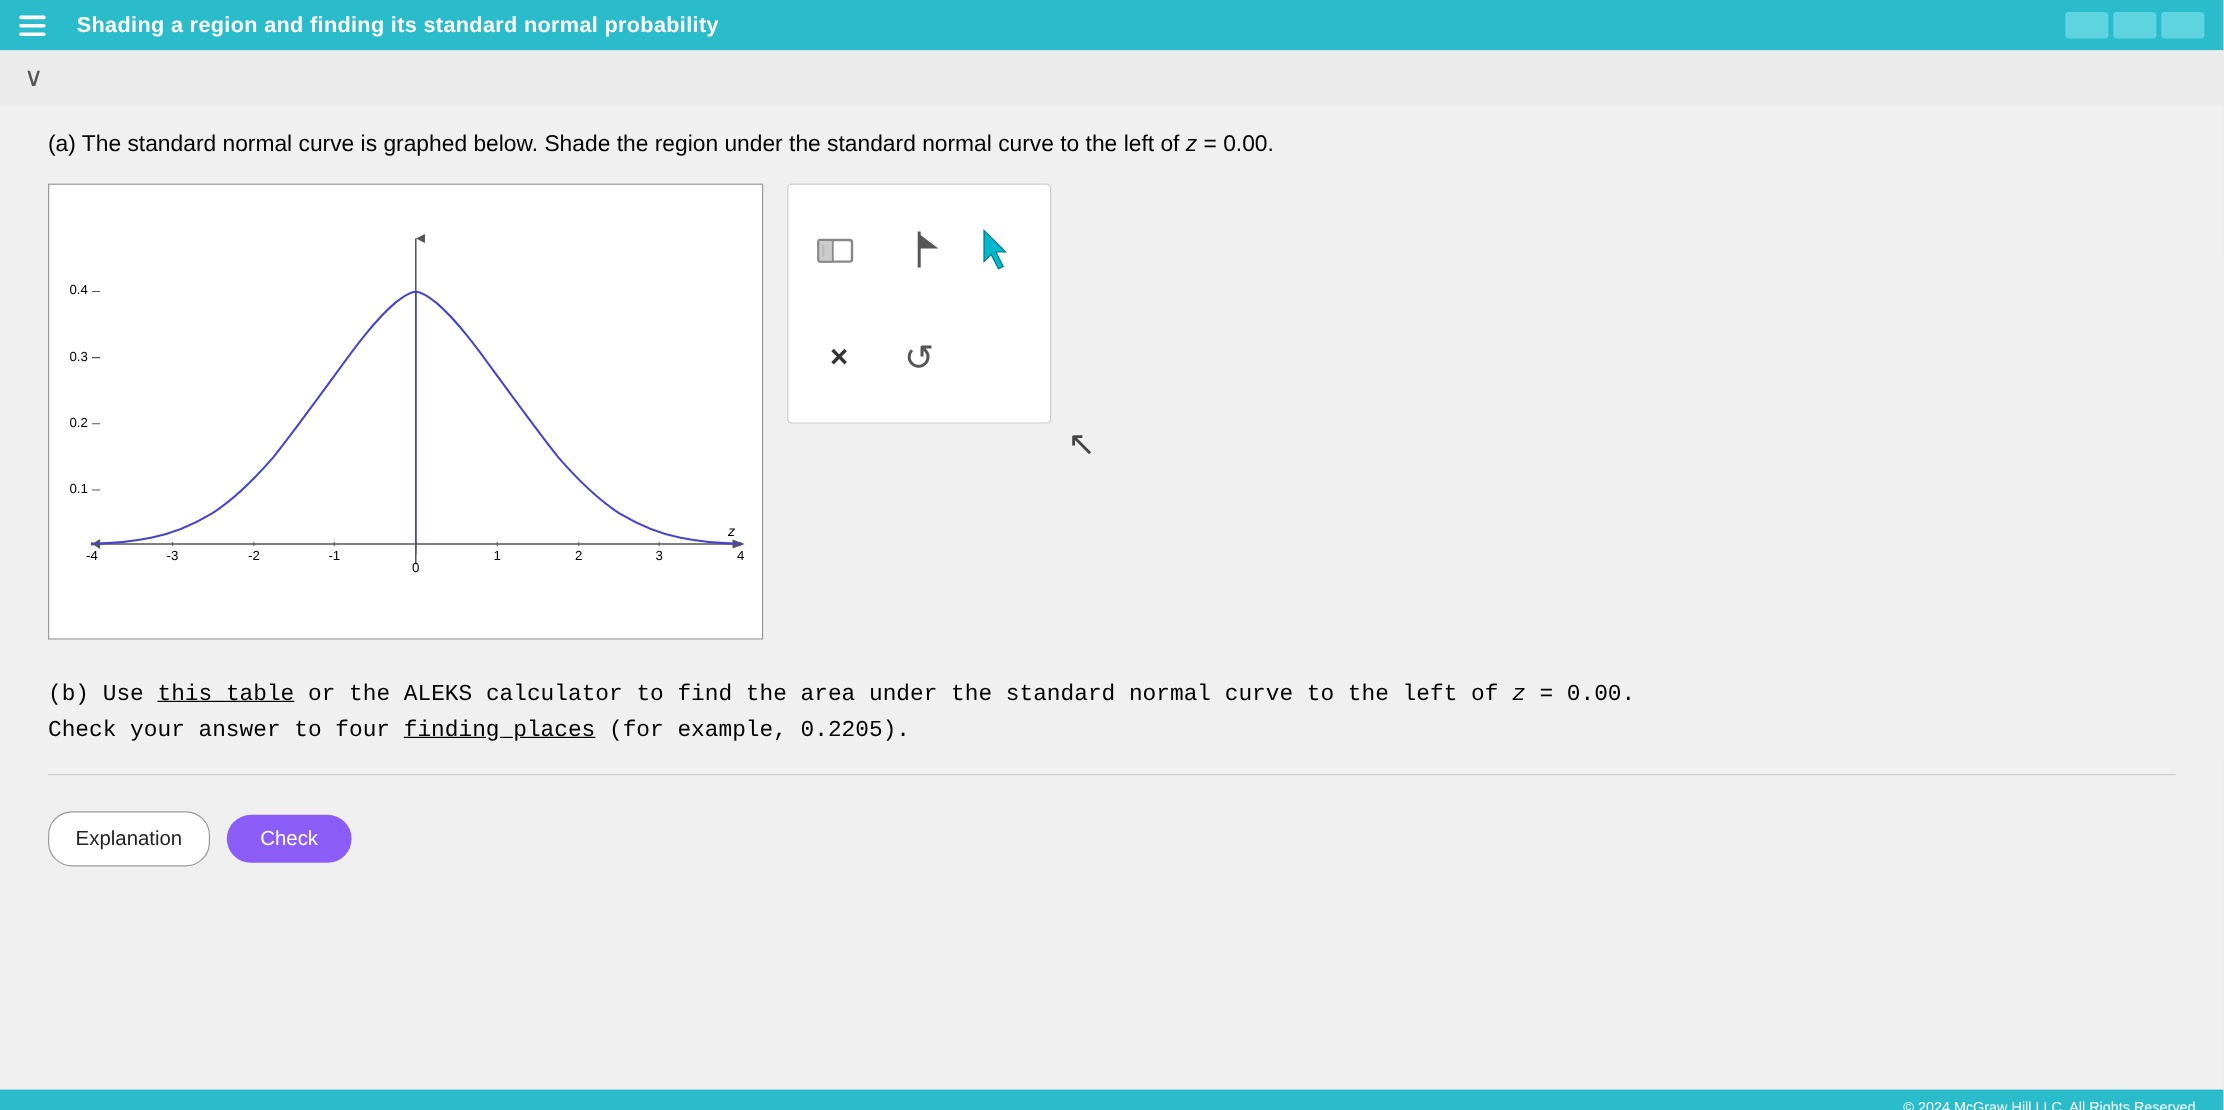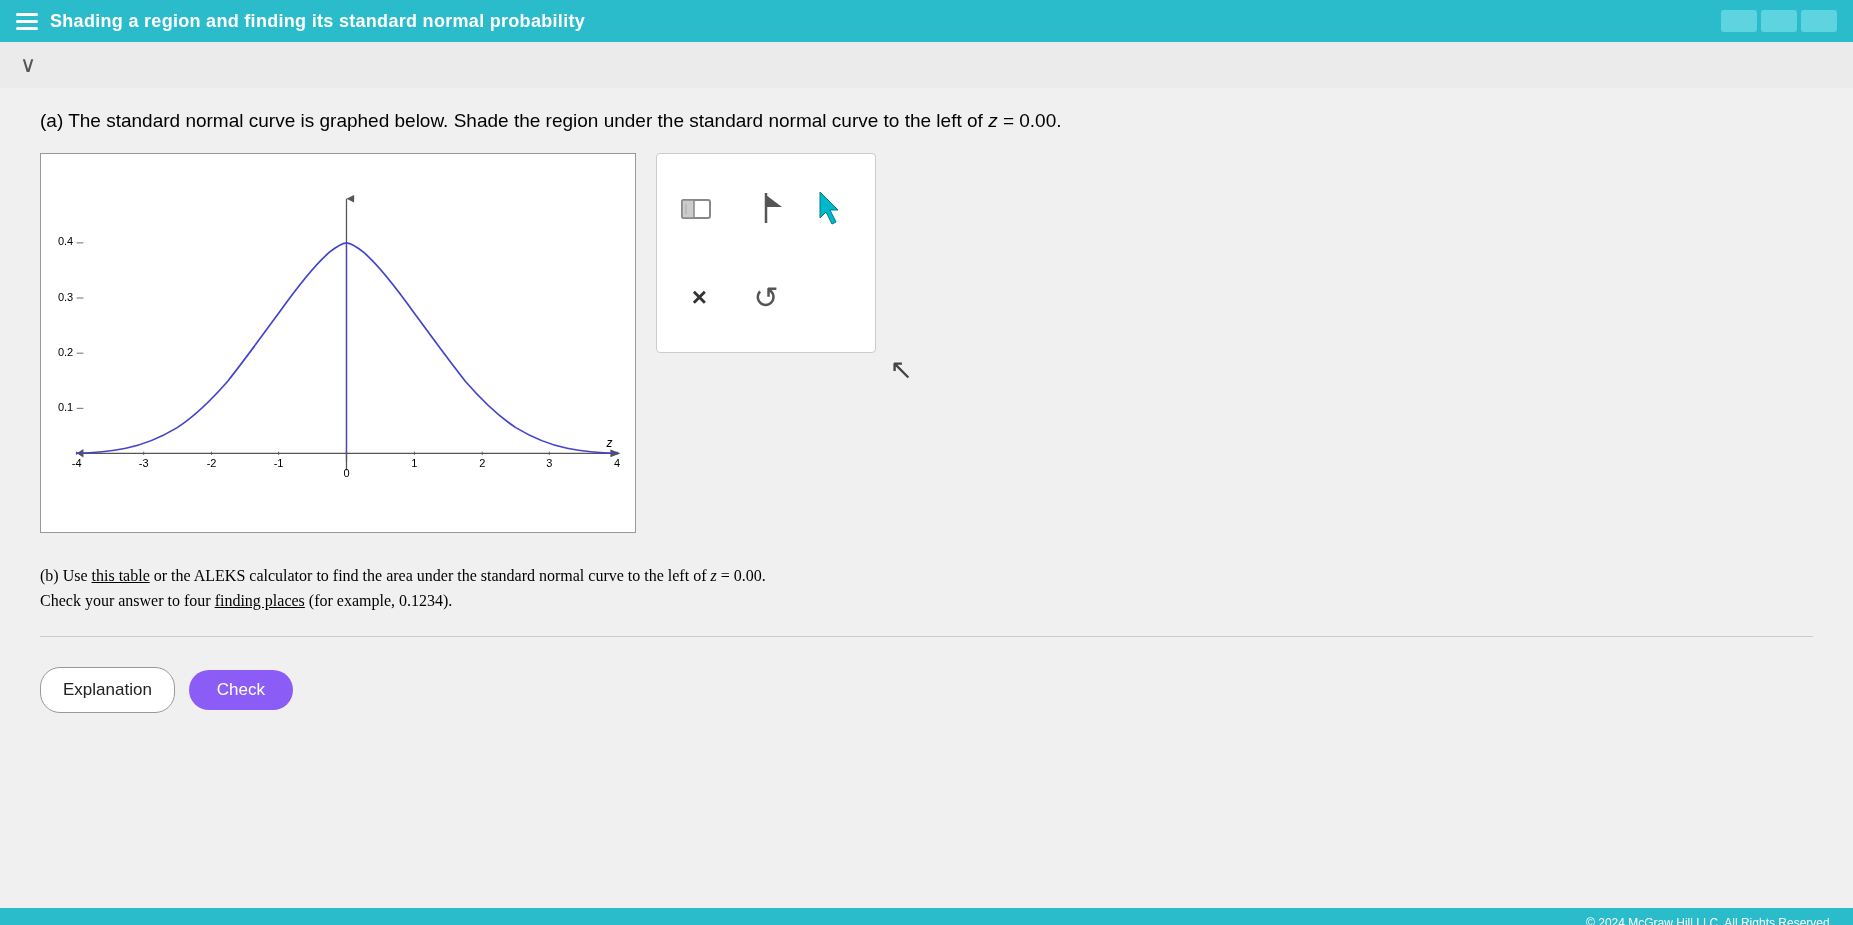--- a/index.html
+++ b/index.html
@@ -11,21 +11,21 @@
       overflow-x: hidden;
     }
 
     
     .header {
       background: #2bbccc;
       height: 42px;
       display: flex;
       align-items: center;
       padding: 0 16px;
-      gap: 12px;
+      gap: 26px;
     }
     .hamburger-icon {
       display: flex;
       flex-direction: column;
       gap: 4px;
       cursor: pointer;
     }
     .hamburger-icon span {
       display: block;
       width: 22px;
@@ -144,22 +144,22 @@
     }
 
     
     .graph-svg {
       width: 100%;
       height: 100%;
     }
 
     
     .part-b-text {
-      font-size: 16px;
-      font-family: Liberation Serif, serif;
+      font-size: 19px;
+      font-family: Liberation Mono, monospace;
       line-height: 1.6;
       margin-bottom: 22px;
     }
     .underline-link {
       text-decoration: underline;
     }
 
     
     .divider {
       border: none;
@@ -361,21 +361,21 @@
   </div>
 
   <p class="part-b-text">
     <span>(b)</span>
     <span> Use </span>
     <span class="underline-link">this table</span>
     <span> or the ALEKS calculator to find the area under the standard normal curve to the left of <em>z</em> = 0.00.</span>
     <br>
     <span>Check your answer to four </span>
     <span class="underline-link">finding places</span>
-    <span> (for example, 0.1234).</span>
+    <span> (for example, 0.2205).</span>
   </p>
 
   <hr class="divider">
 
   <div class="bottom-buttons">
     <button class="btn-explanation">Explanation</button>
     <button class="btn-check">Check</button>
   </div>
 
 </div>

